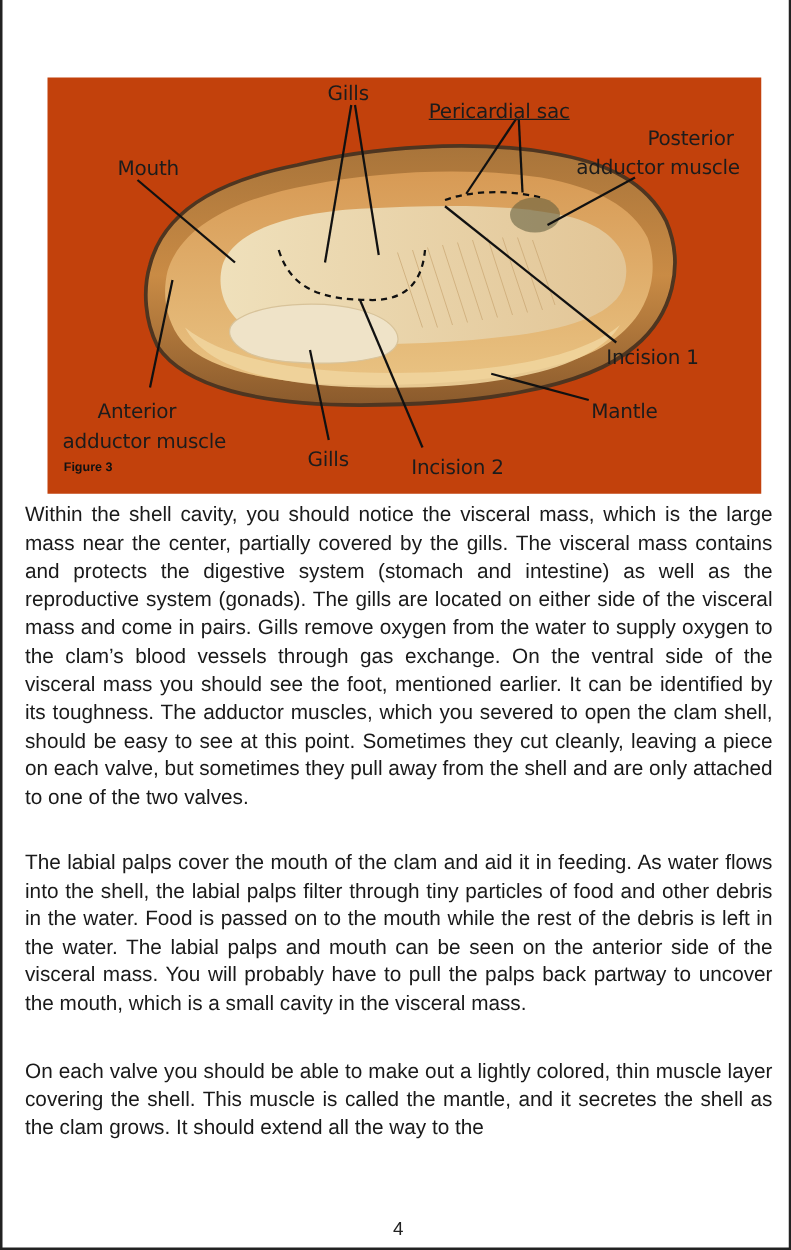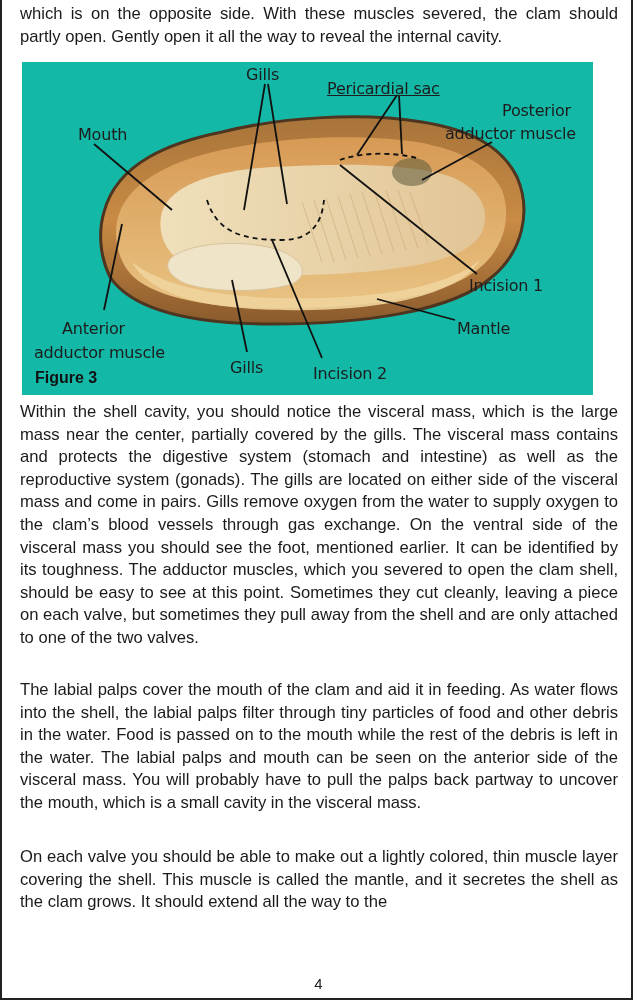--- a/index.html
+++ b/index.html
@@ -9,43 +9,42 @@
     border: 2px solid #222222; background: #ffffff;
   }
   .text {
     position: absolute; left: 18px; width: 598px;
     font-family: "Liberation Sans", sans-serif;
     font-size: 16.6px; line-height: 22.6px; color: #1a1a1a;
     text-align: justify; margin: 0;
   }
   .text b { font-weight: normal; }
   .figure {
-    position: absolute; left: 20px; top: 62px; width: 571px; height: 333px;
-    background: #14b8a6;
+    position: absolute; left: 36px; top: 62px; width: 571px; height: 333px;
+    background: #c2410c;
   }
   .figure svg { position: absolute; left: 0; top: 0; }
   .lbl {
     position: absolute; font-family: "DejaVu Sans", sans-serif;
     font-size: 16px; color: #1c1c1c; white-space: nowrap; letter-spacing: -0.2px;
   }
   .figcap {
     position: absolute; font-family: "Liberation Sans", sans-serif;
-    font-weight: bold; font-size: 16px; color: #111;
+    font-weight: bold; font-size: 10px; color: #111;
   }
   .pagenum {
     position: absolute; left: 0; width: 633px; top: 975px; text-align: center;
     font-family: "Liberation Sans", sans-serif; font-size: 15px; color: #222;
   }
 </style>
 </head>
 <body>
 
 <div class="page">
 
-  <p class="text" style="top:3px;">which is on the opposite side. With these muscles severed, the clam should partly open. Gently open it all the way to reveal the internal cavity.</p>
 
   <div class="figure">
     <svg width="571" height="333" viewBox="0 0 571 333">
       <defs>
         <linearGradient id="shellG" x1="0" y1="0" x2="0" y2="1">
           <stop offset="0" stop-color="#a8743a"></stop>
           <stop offset="0.5" stop-color="#c98b45"></stop>
           <stop offset="1" stop-color="#8a5a2c"></stop>
         </linearGradient>
         <linearGradient id="innerG" x1="0" y1="0" x2="0" y2="1">

